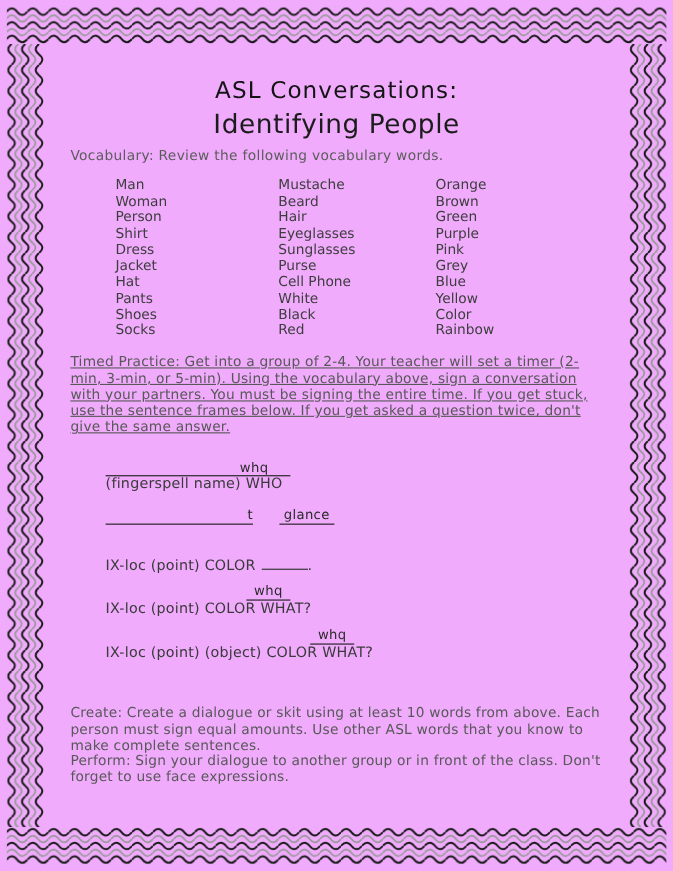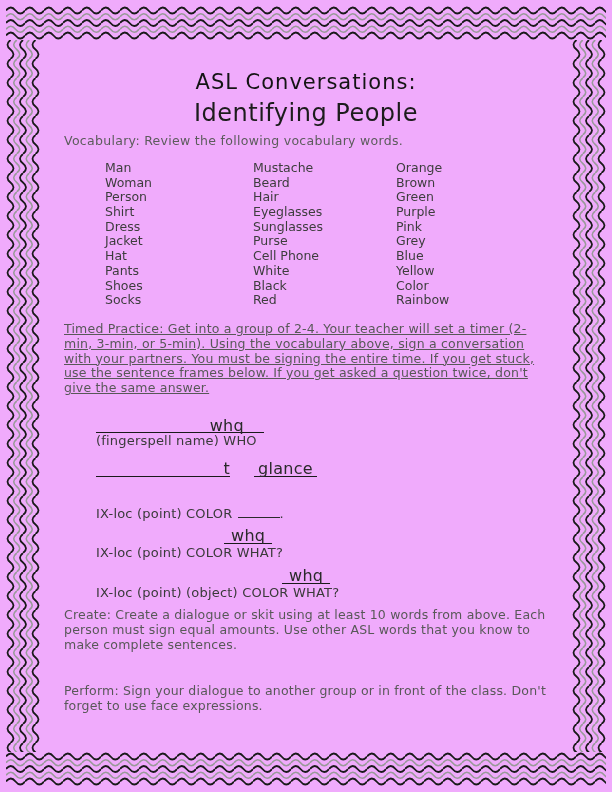--- a/index.html
+++ b/index.html
@@ -24,27 +24,27 @@
   }
   .vocab-col { position:absolute; top:161px; font-size:12.5px; color:#3d3d3d; }
   .vocab-col div { height:14.7px; line-height:14.7px; }
   .col1 { left:105px; } .col2 { left:253px; } .col3 { left:396px; }
 
   .para {
     position:absolute; left:64px; font-size:12.5px; line-height:14.8px;
     color:#585858; letter-spacing:0.2px;
   }
   .para-timed   { top:322px; width:482px;text-decoration:underline; }
-  .para-create  { top:608px; width:494px; }
+  .para-create  { top:641px; width:494px; }
   .para-perform { top:684px; width:500px; }
 
   .frames { position:absolute; left:96px; top:418px; width:400px; color:#3a3a3a; }
   .frame { position:absolute; left:0; }
   .gloss { font-size:13px; letter-spacing:0.2px; white-space:nowrap; }
-  .marker { font-size:16px; letter-spacing:0.3px; color:#2a2a2a; }
+  .marker { font-size:12px; letter-spacing:0.3px; color:#2a2a2a; }
   .overline-full {
     display:block; border-bottom:1.6px solid #1a1a1a; text-align:right;
     height:15px; line-height:15px;
   }
   .f1 { top:0; }
   .f1 .overline-full { width:168px; padding-right:20px; box-sizing:border-box; }
   .f2 { top:44px; }
   .f2 .markers { display:flex; align-items:flex-end; height:15px; }
   .f2 .seg-t {
     width:134px; border-bottom:1.6px solid #1a1a1a; text-align:right;

